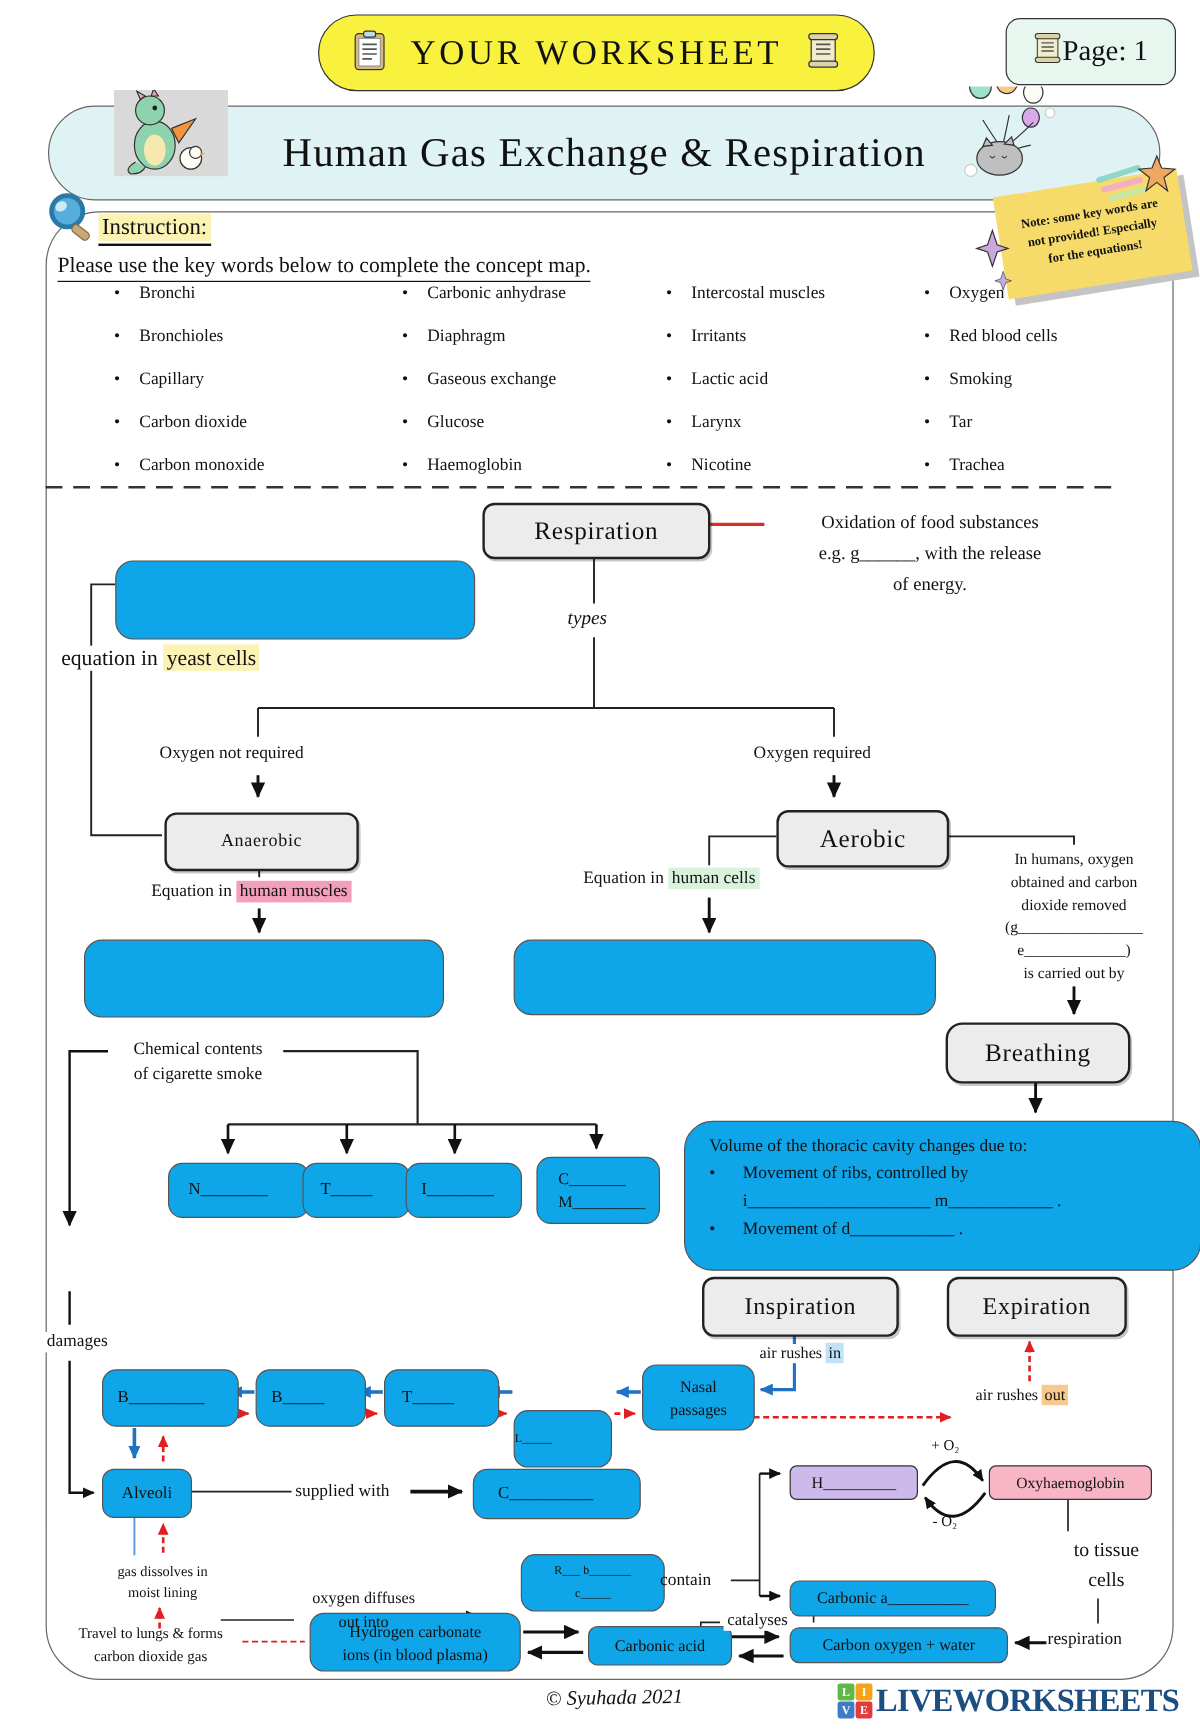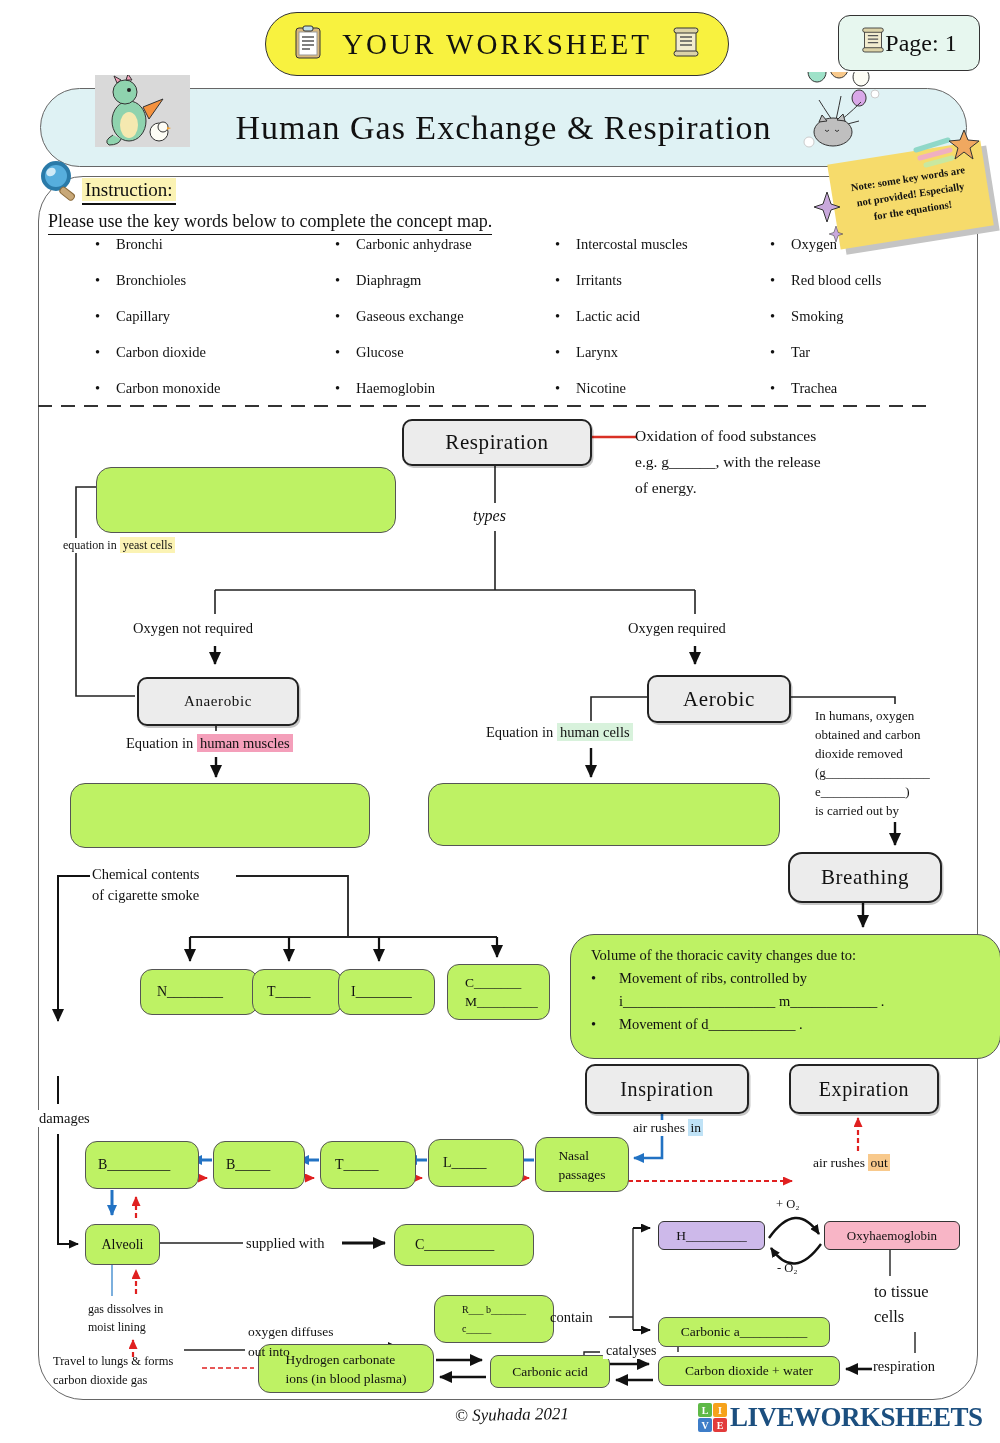--- a/index.html
+++ b/index.html
@@ -3,25 +3,25 @@
 <meta charset="utf-8">
 <style>
   html,body{margin:0;padding:0;background:#fff}
   #page{position:relative;width:1000px;height:1443px;background:#fff;
         font-family:Liberation Serif, serif;color:#111;overflow:hidden}
   .abs{position:absolute}
   #wires{position:absolute;left:0;top:0;z-index:1}
   .gbox{position:absolute;z-index:2;background:var(--box_grey,#ECECEC);border:2px solid #222;
         border-radius:10px;display:flex;align-items:center;justify-content:center;
         letter-spacing:.6px;box-shadow:1.5px 2px 0 rgba(0,0,0,.22)}
-  .ebox{position:absolute;z-index:2;background:#bef264;border:1.4px solid #555;
+  .ebox{position:absolute;z-index:2;background:#0ea5e9;border:1.4px solid #555;
         border-radius:12px;display:flex;align-items:center;justify-content:center}
   .lbl{position:absolute;z-index:3;white-space:nowrap;font-size:14.5px}
   .wbg{background:#fff;padding:0 3px}
-  .tc{text-align:left}
+  .tc{text-align:center}
   .hl-y{background:var(--highlight_yellow,#FBF3B4);padding:1px 3px}
   .hl-p{background:var(--highlight_pink,#F49FBA);padding:1px 3px}
   .hl-g{background:var(--highlight_green,#D8F2DC);padding:1px 3px}
   .hl-b{background:var(--highlight_blue,#BFE2F6);padding:1px 2px}
   .hl-o{background:var(--highlight_orange,#F8C98C);padding:1px 2px}
   .kwcol{position:absolute;top:237px;z-index:2;display:flex;flex-direction:column;gap:21px;font-size:14.5px}
   .kw{height:15px;display:flex;align-items:center;gap:16px}
   .banner-yellow{position:absolute;left:265px;top:12px;width:462px;height:62px;border-radius:32px;
         background:var(--banner_yellow,#F8F23F);border:1.6px solid #333;z-index:4;
         display:flex;align-items:center;justify-content:center;gap:20px}
@@ -334,21 +334,21 @@
       </div>
   </div>
 
   <div class="gbox" style="left:402px;top:419px;width:186px;height:43px;font-size:21px">Respiration</div>
   <div class="lbl tc" style="left:635px;top:423px;width:280px;font-size:15.5px;line-height:26px">
     <div>Oxidation of food substances</div>
       <div>e.g. g______, with the release</div>
       <div>of energy.</div>
   </div>
   <div class="ebox" style="left:96px;top:467px;width:298px;height:64px;border-radius:15px"></div>
-  <div class="lbl wbg" style="left:60px;top:538px;font-size:12px"><span>equation in </span><span class="hl-y">yeast cells</span></div>
+  <div class="lbl wbg" style="left:48px;top:538px;font-size:18px"><span>equation in </span><span class="hl-y">yeast cells</span></div>
   <div class="lbl wbg" style="left:470px;top:507px;font-size:16px;font-style:italic">types</div>
 
   <div class="lbl" style="left:133px;top:620px">Oxygen not required</div>
   <div class="lbl" style="left:628px;top:620px">Oxygen required</div>
 
   <div class="gbox" style="left:137px;top:677px;width:158px;height:45px;font-size:15px">Anaerobic</div>
   <div class="gbox" style="left:647px;top:675px;width:140px;height:44px;font-size:21px">Aerobic</div>
 
   <div class="lbl wbg" style="left:123px;top:735px"><span>Equation in </span><span class="hl-p">human muscles</span></div>
   <div class="lbl wbg" style="left:483px;top:724px"><span>Equation in </span><span class="hl-g">human cells</span></div>
@@ -399,21 +399,21 @@
 
   <div class="gbox" style="left:789px;top:1064px;width:146px;height:46px;font-size:20px">Expiration</div>
   <div class="gbox" style="left:585px;top:1064px;width:160px;height:46px;font-size:20px">Inspiration</div>
 
   <div class="lbl wbg" style="left:630px;top:1120px;font-size:13.5px"><span>air rushes </span><span class="hl-b">in</span></div>
   <div class="lbl wbg" style="left:810px;top:1155px;font-size:13.5px"><span>air rushes </span><span class="hl-o">out</span></div>
 
   <div class="ebox" style="left:85px;top:1141px;width:100px;height:46px;font-size:14px;justify-content:flex-start;padding-left:12px">B_________</div>
   <div class="ebox" style="left:213px;top:1141px;width:78px;height:46px;font-size:14px;justify-content:flex-start;padding-left:12px">B_____</div>
   <div class="ebox" style="left:320px;top:1141px;width:80px;height:46px;font-size:14px;justify-content:flex-start;padding-left:14px">T_____</div>
-  <div class="ebox" style="left:428px;top:1139px;width:80px;height:46px;font-size:14px;justify-content:flex-start;padding-left:14px">L_____</div>
+  <div class="ebox" style="left:428px;top:1175px;width:80px;height:46px;font-size:10px;justify-content:flex-start;">L_____</div>
   <div class="ebox" style="left:535px;top:1137px;width:92px;height:53px;font-size:13.5px">
     <div class="tc" style="line-height:19px">
         <div>Nasal</div>
         <div>passages</div>
       </div>
   </div>
 
   <div class="ebox" style="left:85px;top:1224px;width:73px;height:39px;font-size:14px;border-radius:10px">Alveoli</div>
   <div class="lbl" style="left:246px;top:1235px">supplied with</div>
   <div class="ebox" style="left:394px;top:1224px;width:118px;height:40px;font-size:14px;justify-content:flex-start;padding-left:20px">C__________</div>
@@ -448,21 +448,21 @@
   <div class="ebox" style="left:658px;top:1317px;width:170px;height:28px;font-size:13.5px;border-radius:8px">Carbonic a__________</div>
   <div class="lbl wbg" style="left:603px;top:1343px;font-size:14px">catalyses</div>
 
   <div class="ebox" style="left:258px;top:1344px;width:174px;height:47px;font-size:13.5px">
     <div class="tc" style="line-height:19px">
         <div>Hydrogen carbonate</div>
         <div>ions (in blood plasma)</div>
       </div>
   </div>
   <div class="ebox" style="left:490px;top:1355px;width:118px;height:31px;font-size:13.5px;border-radius:8px">Carbonic acid</div>
-  <div class="ebox" style="left:658px;top:1356px;width:180px;height:28px;font-size:13.5px;border-radius:8px">Carbon dioxide + water</div>
+  <div class="ebox" style="left:658px;top:1356px;width:180px;height:28px;font-size:13.5px;border-radius:8px">Carbon oxygen + water</div>
 
   <div class="lbl tc" style="left:53px;top:1352px;width:145px;font-size:12.5px;line-height:19px;white-space:normal">
     <div>Travel to lungs &amp; forms</div>
       <div>carbon dioxide gas</div>
   </div>
 
   <div class="lbl" style="left:455px;top:1405px;font-size:17px;font-style:italic;transform:rotate(-1deg)">© Syuhada 2021</div>
   <div class="abs" style="left:698px;top:1402px;z-index:4;display:flex;align-items:center;gap:3px">
     <div class="logo-grid">
       <span class="lwsq" style="background:var(--logo_green,#5FB947)">L</span>

